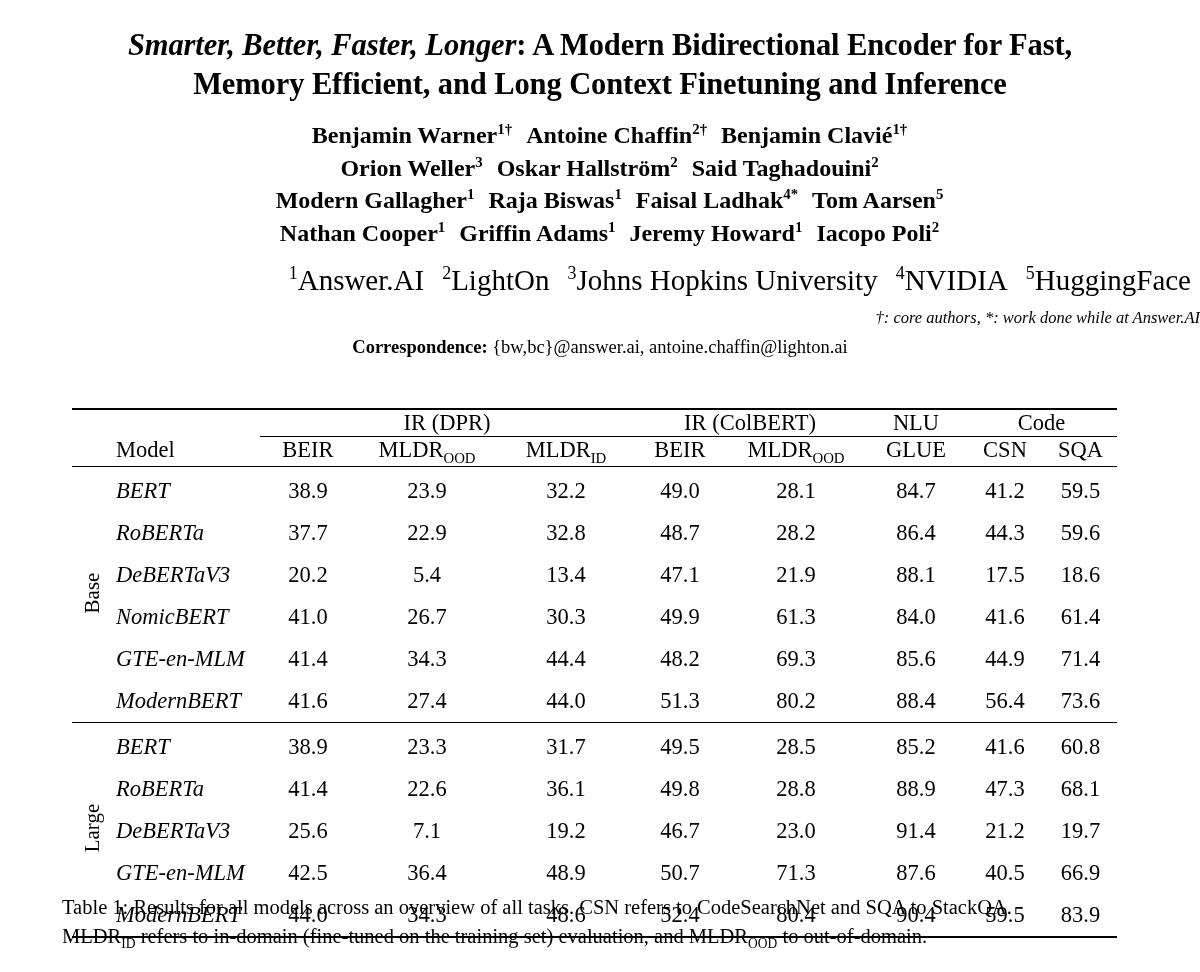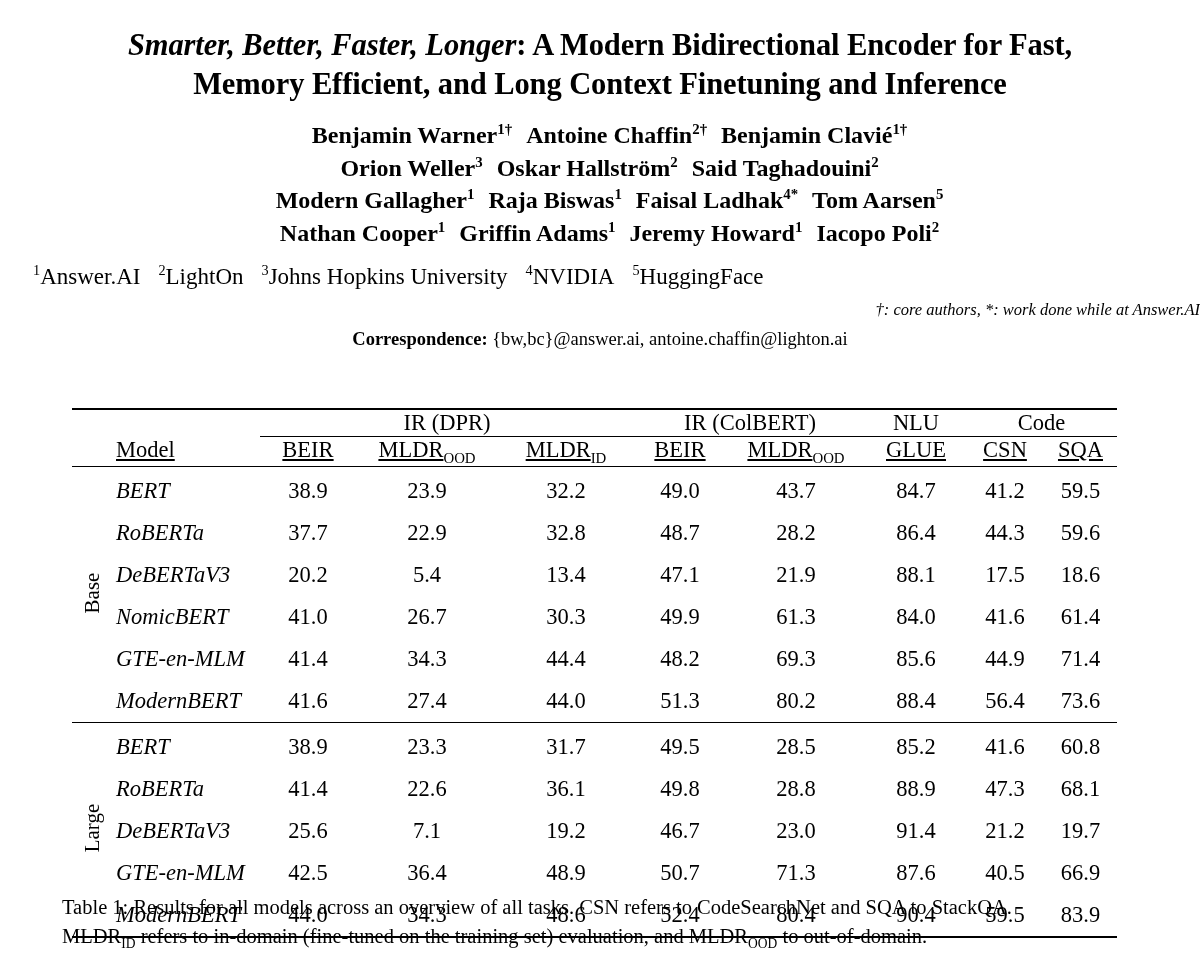--- a/index.html
+++ b/index.html
@@ -53,22 +53,22 @@
     font-weight: bold;
   }
   sub {
     font-size: 0.66em;
     vertical-align: sub;
     line-height: 0;
   }
 
   
   .affiliations {
-    text-align: left;
-    font-size: 23px;
+    text-align: right;
+    font-size: 29px;
     line-height: 1.3;
     padding-top: 12px;
     padding-left: 24px;
   }
   .affiliations sup { font-weight: normal; }
   .affil { margin: 0 9px; }
 
   .footnote {
     text-align: right;
     font-size: 16.5px;
@@ -111,21 +111,20 @@
     padding-top: 9px;
     padding-bottom: 3px;
   }
   .grouphdr td.cmid { border-bottom: 1.3px solid #000; }
 
   .colhdr td {
     text-align: center;
     padding-top: 9px;
     padding-bottom: 7px;
     font-size: 22.5px;
-    text-decoration: underline;
   }
   .colhdr td.modelhdr { text-align: left; padding-left: 4px; }
 
   tr.datarow td {
     text-align: center;
     padding-top: 5.5px;
     padding-bottom: 5.5px;
     height: 31px;
   }
   tr.datarow td.modelcell {
@@ -259,21 +258,21 @@
 
         <tr class="datarow">
           <td class="rotcell" rowspan="6">
               <span class="rotlabel">Base</span>
             </td>
           <td class="modelcell">BERT</td>
           <td>38.9</td>
           <td>23.9</td>
           <td>32.2</td>
           <td>49.0</td>
-          <td>43.7</td>
+          <td>28.1</td>
           <td>84.7</td>
           <td>41.2</td>
           <td>59.5</td>
         </tr>
         <tr class="datarow">
           <td class="modelcell">RoBERTa</td>
           <td>37.7</td>
           <td>22.9</td>
           <td>32.8</td>
           <td>48.7</td>

